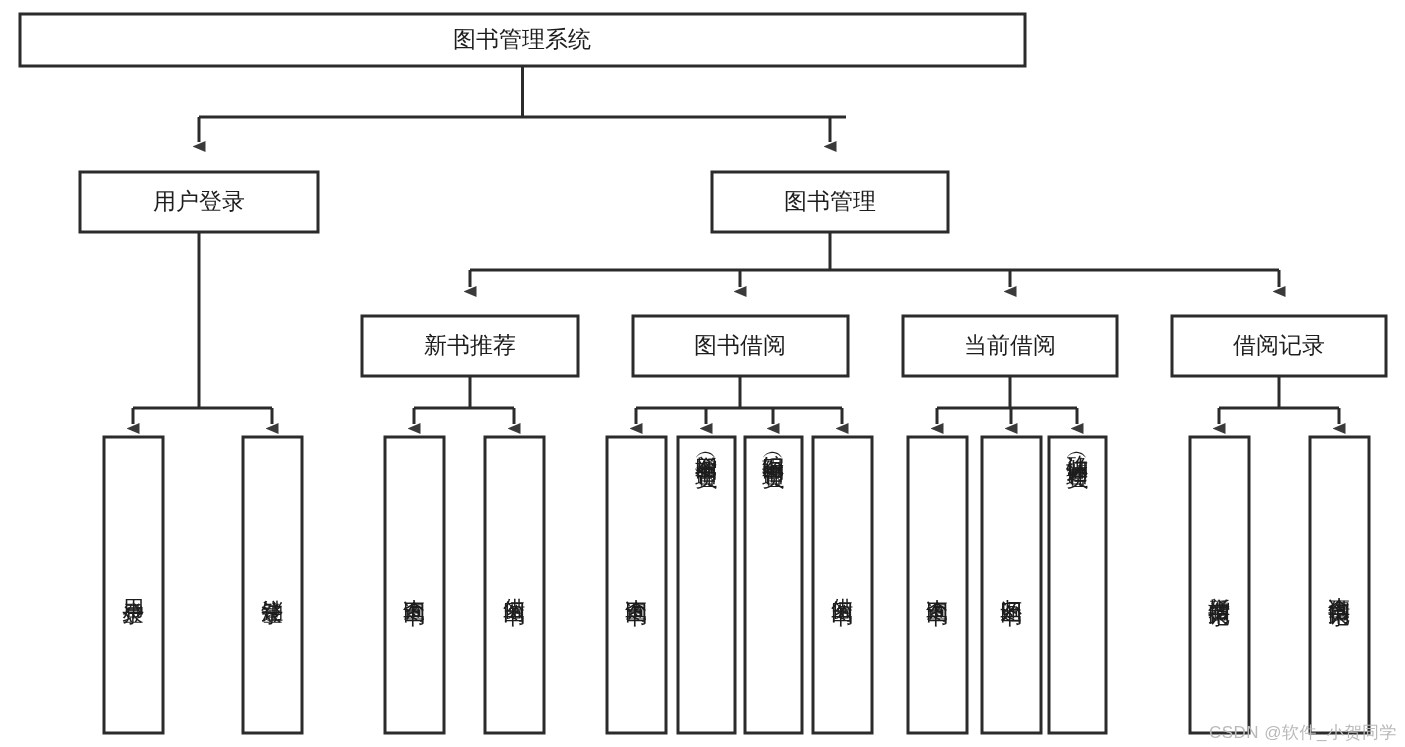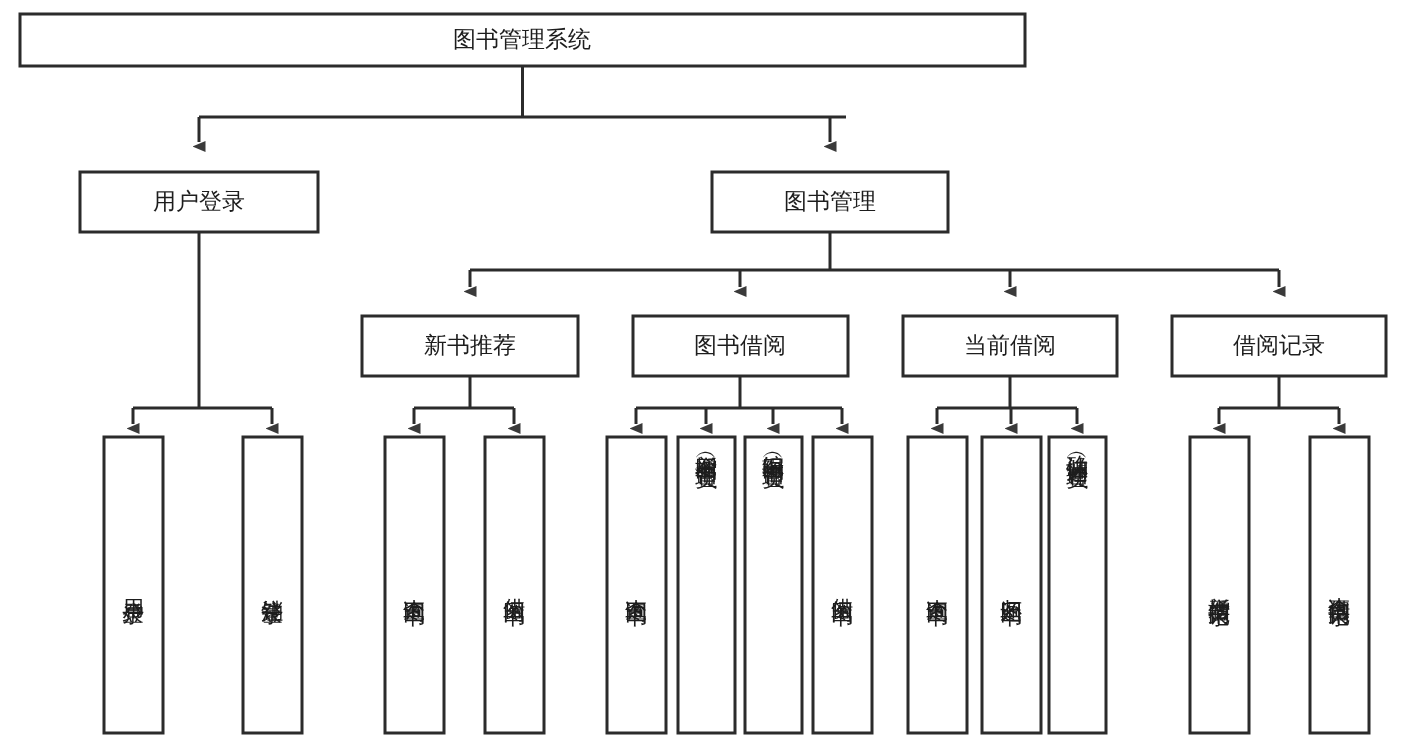--- a/index.html
+++ b/index.html
@@ -183,13 +183,14 @@
   <div class="v-label-box" style="left:1049px;top:437px;width:57px;height:296px;align-items:flex-start;">
     <span class="v-label">确认归还（管理员）</span>
   </div>
   <div class="v-label-box" style="left:1190px;top:437px;width:59px;height:296px;">
     <span class="v-label">新增借阅记录</span>
   </div>
   <div class="v-label-box" style="left:1310px;top:437px;width:59px;height:296px;">
     <span class="v-label">查询借阅记录</span>
   </div>
 
+  <div id="watermark">CSDN @软件_小贺同学</div>
 </div>
 
 </body></html>

